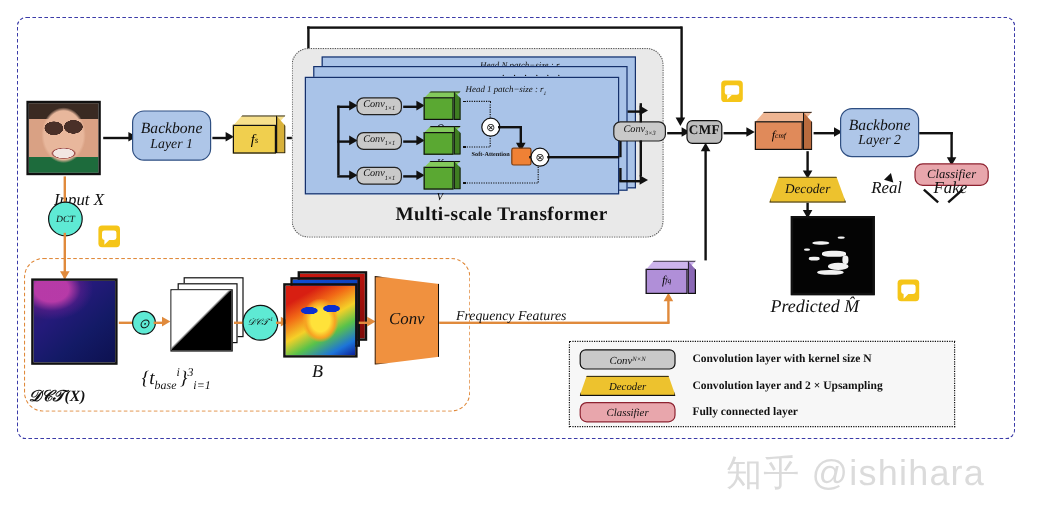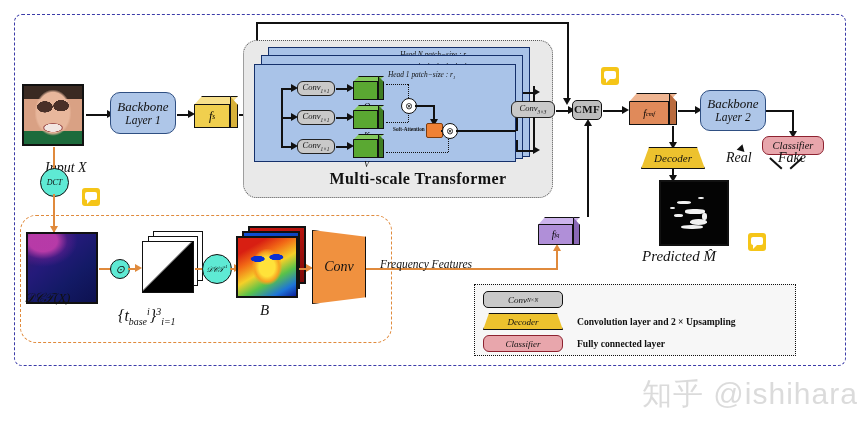--- a/index.html
+++ b/index.html
@@ -101,21 +101,21 @@
 
   
   #freq-region{
     left:20px;top:215px;width:372px;height:128px;
     border:1.7px dashed #e08a3c;border-radius:16px;box-sizing:border-box;
   }
 
   
   .lbl{position:absolute;font-style:italic;color:#111;white-space:nowrap;}
   #input-x-lbl{left:45px;top:160px;font-size:14px;}
-  #dct-x-lbl{left:24px;top:290px;font-size:13px;}
+  #dct-x-lbl{left:24px;top:322px;font-size:13px;font-weight:bold;}
   #tbase-lbl{left:118px;top:306px;font-size:16px;}
   #b-lbl{left:260px;top:302px;font-size:15px;}
   #freq-feat-lbl{left:380px;top:258px;font-size:11.5px;color:#111;}
   #pred-m-lbl{left:642px;top:248px;font-size:15px;}
   #real-lbl{left:726px;top:150px;font-size:14px;}
   #fake-lbl{left:778px;top:150px;font-size:14px;}
   .sup{font-size:.62em;vertical-align:super;}
   .sub{font-size:.62em;vertical-align:sub;}
 
   
@@ -147,21 +147,21 @@
   .leg-key{width:80px;height:17px;display:flex;align-items:center;justify-content:center;
      font-style:italic;font-size:9px;color:#111;box-sizing:border-box;}
   .leg-txt{margin-left:14px;font-size:9.6px;font-weight:700;color:#111;
      font-family:"Liberation Serif",serif;font-style:normal;white-space:nowrap;}
 
   
   #caption{left:18px;top:382px;width:828px;font-family:"Liberation Serif",serif;
      font-size:13.6px;font-weight:700;color:#111;line-height:1.42;}
 
   
-  #watermark{left:642px;top:374px;font-size:30px;color:rgba(150,150,150,.34);
+  #watermark{left:605px;top:374px;font-size:30px;color:rgba(150,150,150,.34);
      font-family:"Liberation Sans",sans-serif;letter-spacing:1px;
      white-space:nowrap;pointer-events:none;}
 </style>
 </head>
 <body>
 
 <div id="root">
 
   <div class="abs" id="outer-frame"></div>
 
@@ -439,20 +439,21 @@
     <div class="side" style="left:35px;top:0;width:7px;height:28px;background:#8a68b5;
          clip-path:polygon(0 0,100% 8px,100% 100%,0 100%);"></div>
   </div>
 
   <div class="ln v" style="left:587px;top:124px;height:93px;"></div>
   <div class="ahead au" style="left:583.5px;top:119px;"></div>
 
   <div class="abs" id="legend">
     <div class="leg-row" style="top:6px;">
       <div class="leg-key" style="background:#c9c9c9;border:1.5px solid #111;border-radius:5px;">Conv<span class="sub">N×N</span></div>
+      <div class="leg-txt">Convolution layer with kernel size N</div>
     </div>
     <div class="leg-row" style="top:28px;">
       <div style="position:relative;width:80px;height:17px;">
         <div style="position:absolute;inset:0;background:#edc22e;border:1.5px solid #111;
              clip-path:polygon(6px 0,74px 0,80px 100%,0 100%);box-sizing:border-box;"></div>
         <div style="position:absolute;inset:0;display:flex;align-items:center;justify-content:center;
              font-style:italic;font-size:9px;color:#111;">Decoder</div>
       </div>
       <div class="leg-txt">Convolution layer and 2 × Upsampling</div>
     </div>

